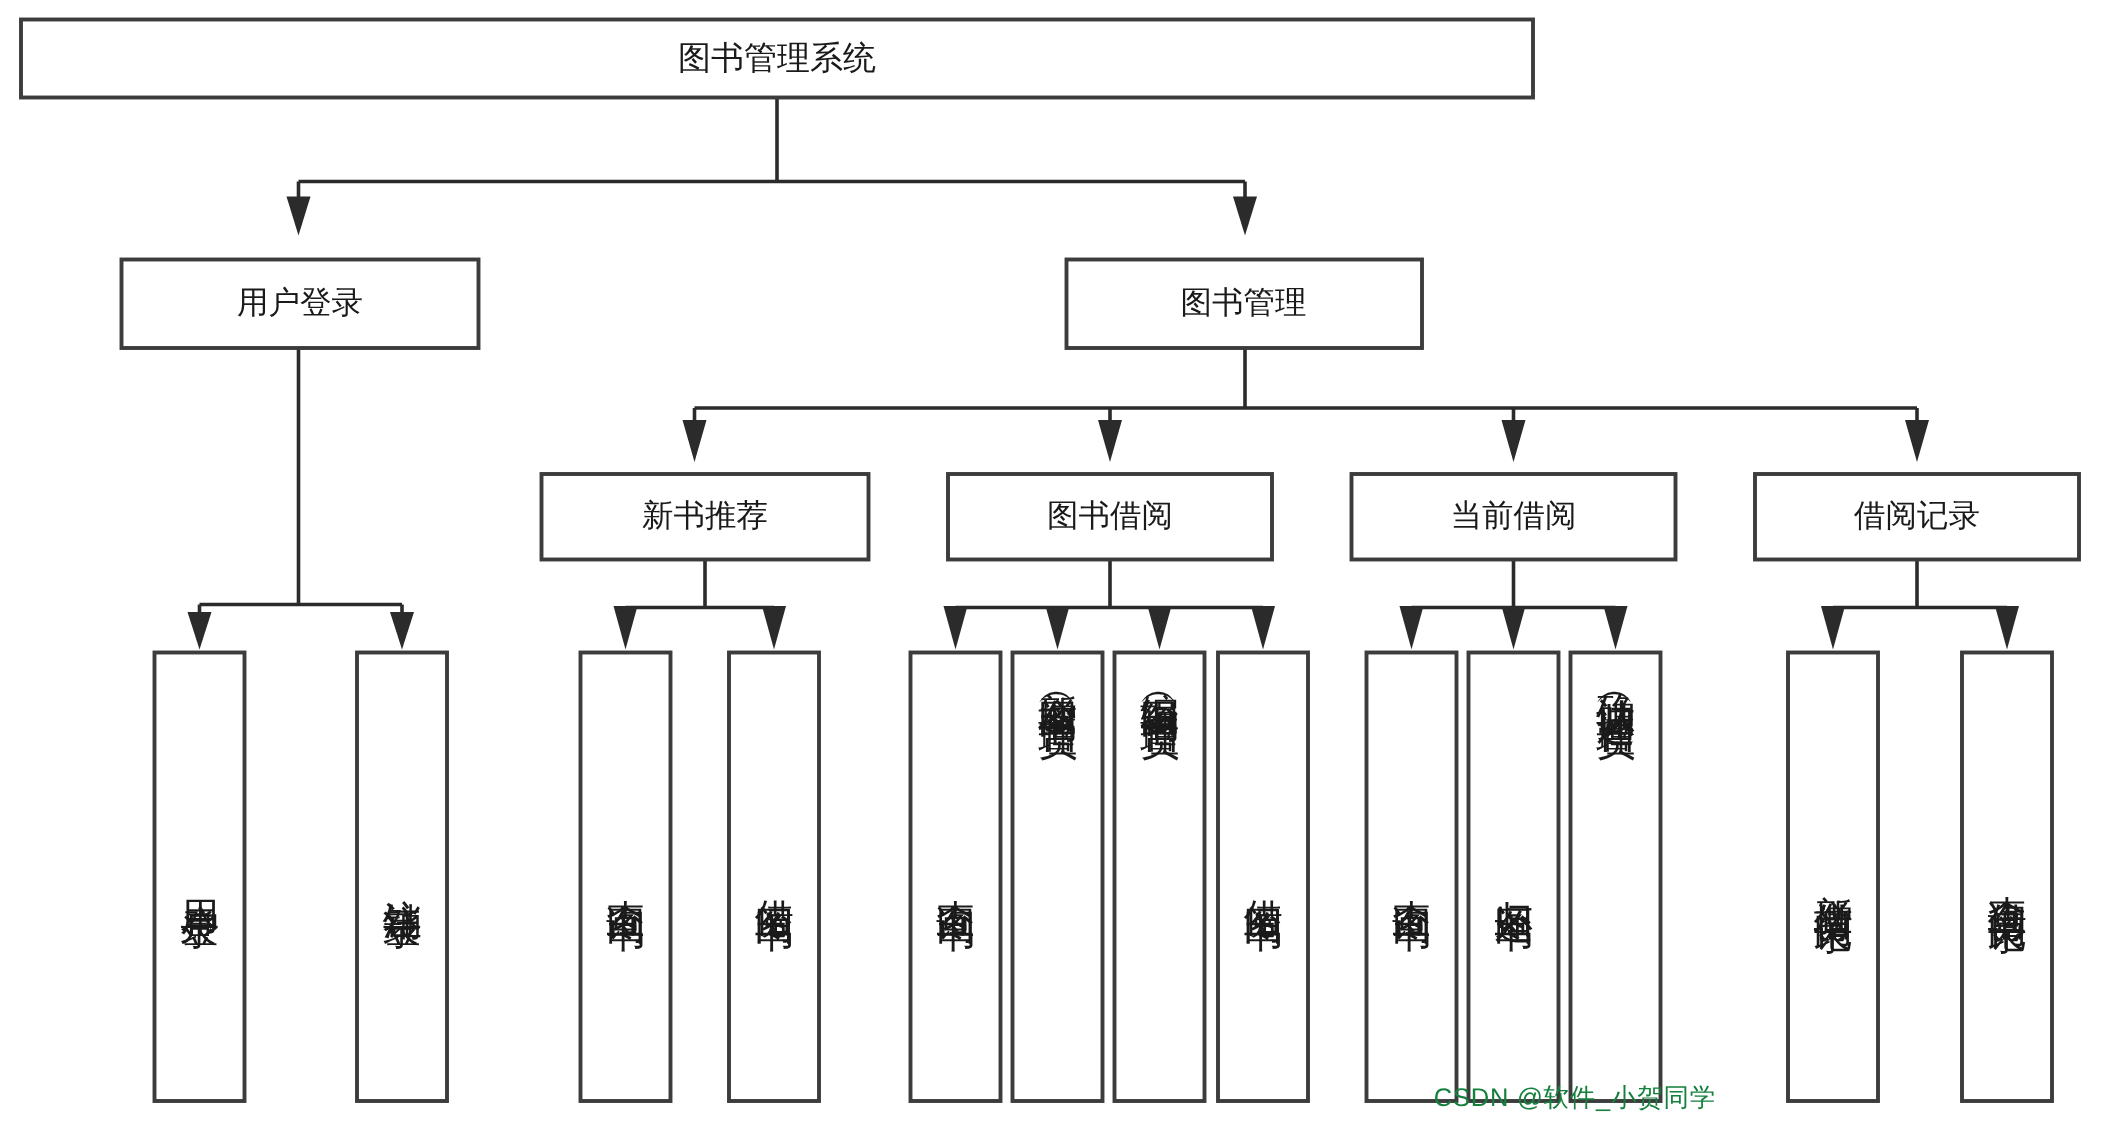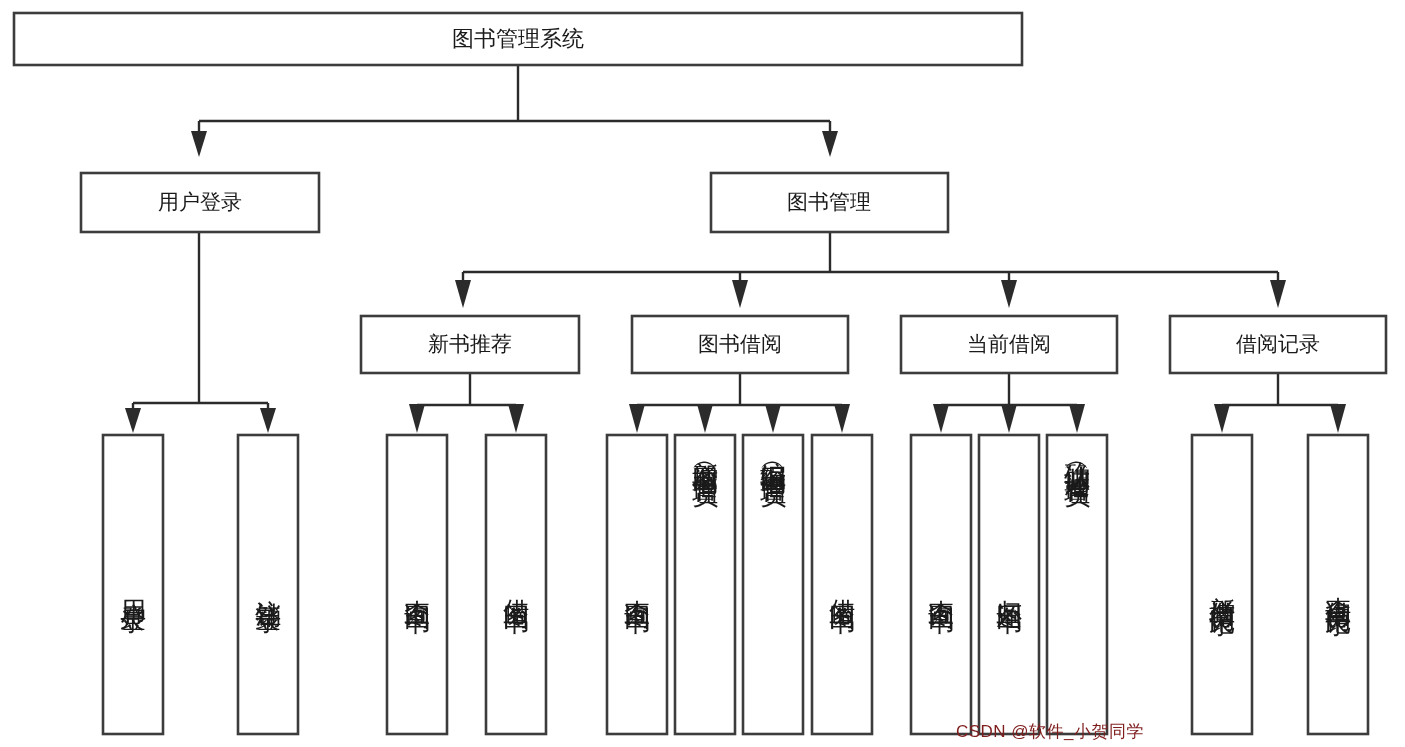--- a/index.html
+++ b/index.html
@@ -71,21 +71,21 @@
     color: #1a1a1a;
     white-space: nowrap;
     text-align: center;
   }
   .watermark {
     position: absolute;
     right: 8px;
     bottom: 4px;
     font-family: "Liberation Sans", "DejaVu Sans", sans-serif;
     font-size: 17px;
-    color: #7f1d1d;
+    color: #15803d;
     letter-spacing: 0.5px;
     white-space: nowrap;
   }
 </style>
 </head>
 <body>
 
 <div id="diagram-root">
 
   <svg id="flowchart" viewBox="0 0 1405 747">

